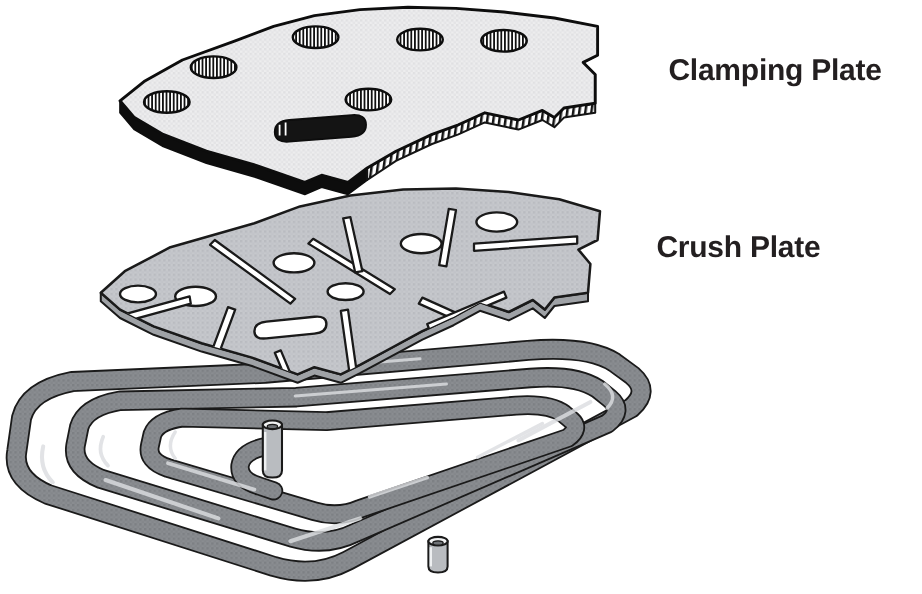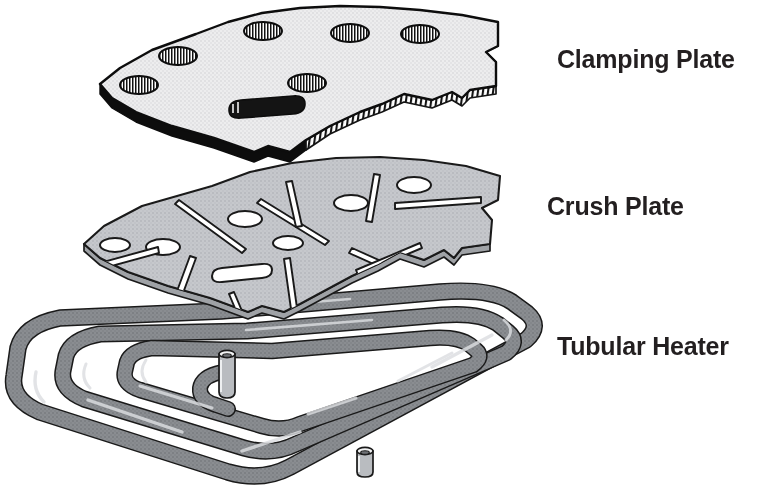--- a/index.html
+++ b/index.html
@@ -308,15 +308,14 @@
                  L 241,118 Q 229,119 229,110 Q 229,101 241,100 Z" fill="#141414" stroke="#0d0d0d" stroke-width="1.6"></path>
         <path d="M 233,104 L 233,113 M 238,102 L 238,113" stroke="#ffffff" stroke-width="1.5" fill="none"></path>
       </g>
     </g>
   </svg>
 
   <div class="callout-label" id="label-clamping-plate">Clamping Plate</div>
 
   <div class="callout-label" id="label-crush-plate">Crush Plate</div>
 
-  <div class="callout-label" id="label-tubular-heater">Tubular Heater</div>
 
 </div>
 
 </body></html>

